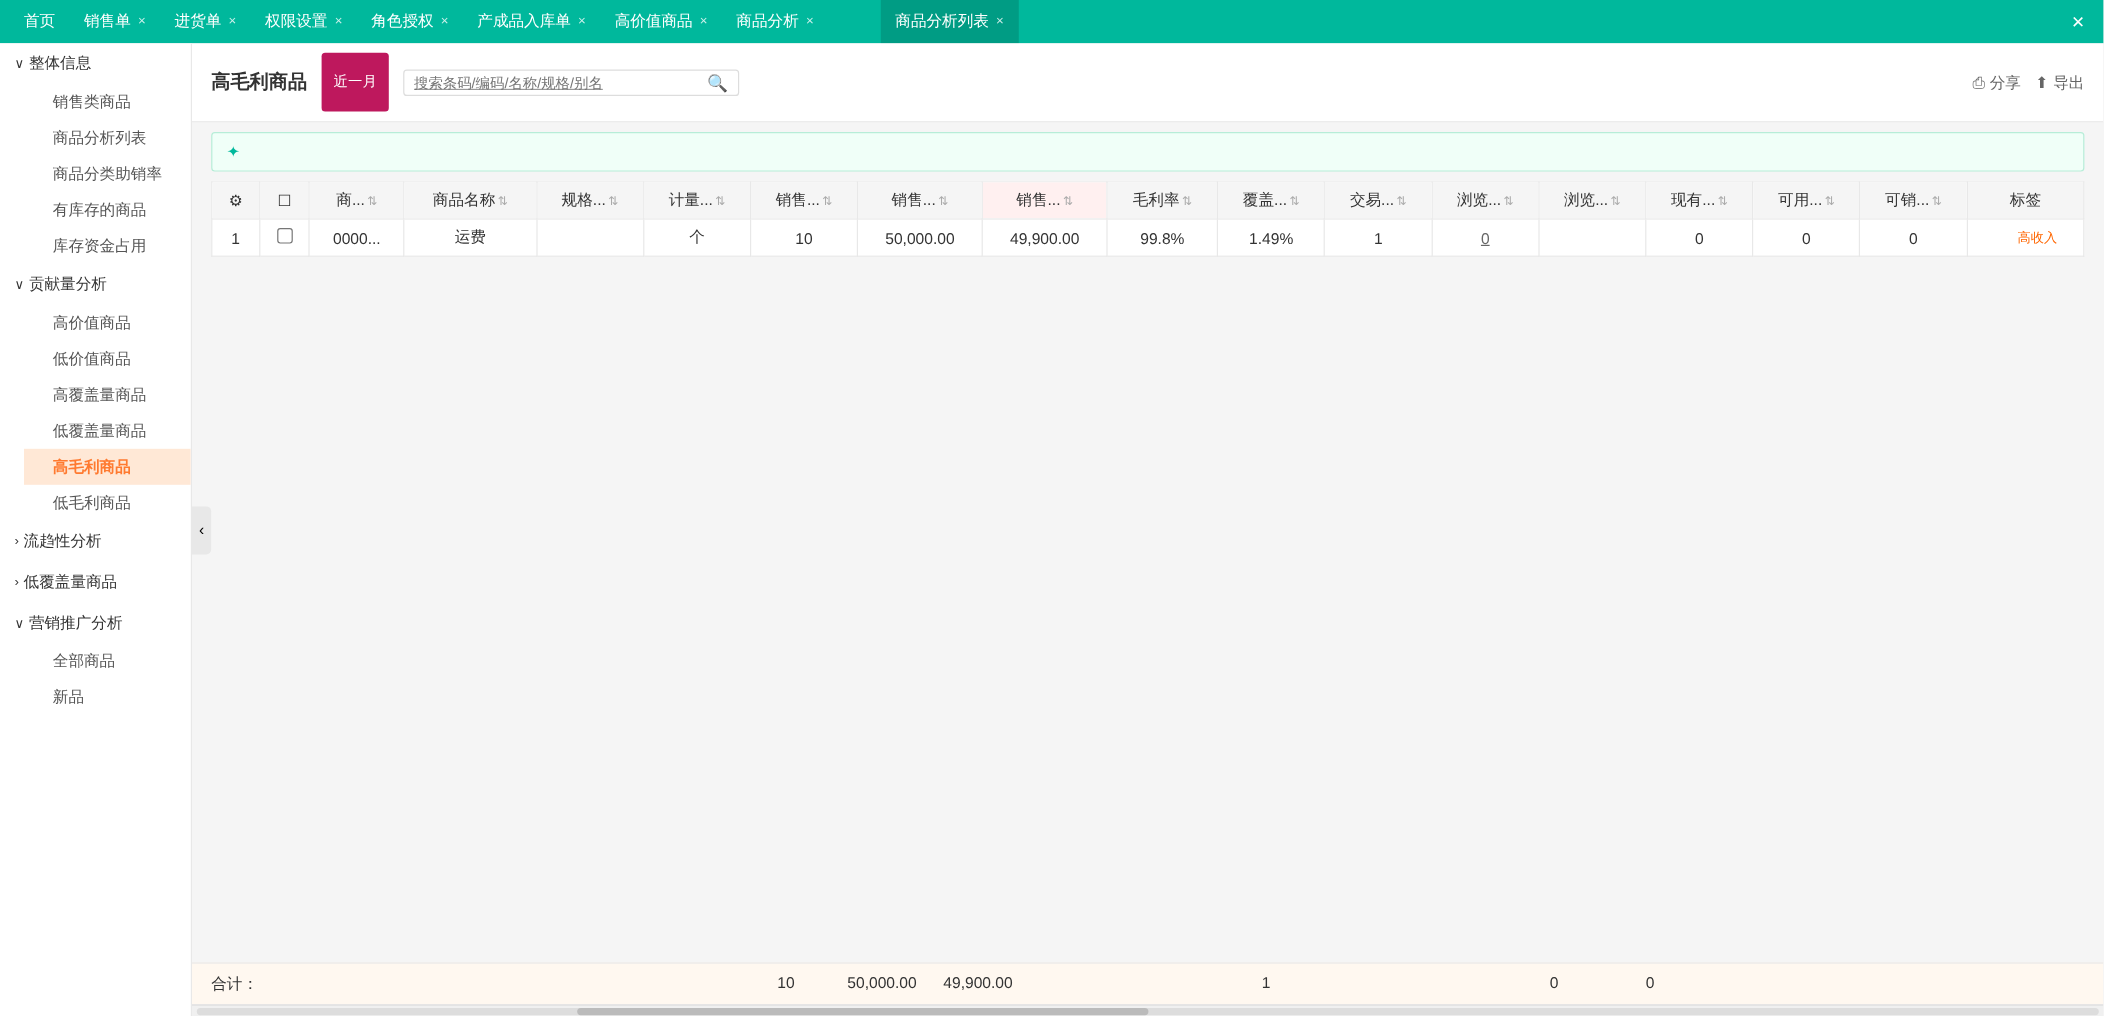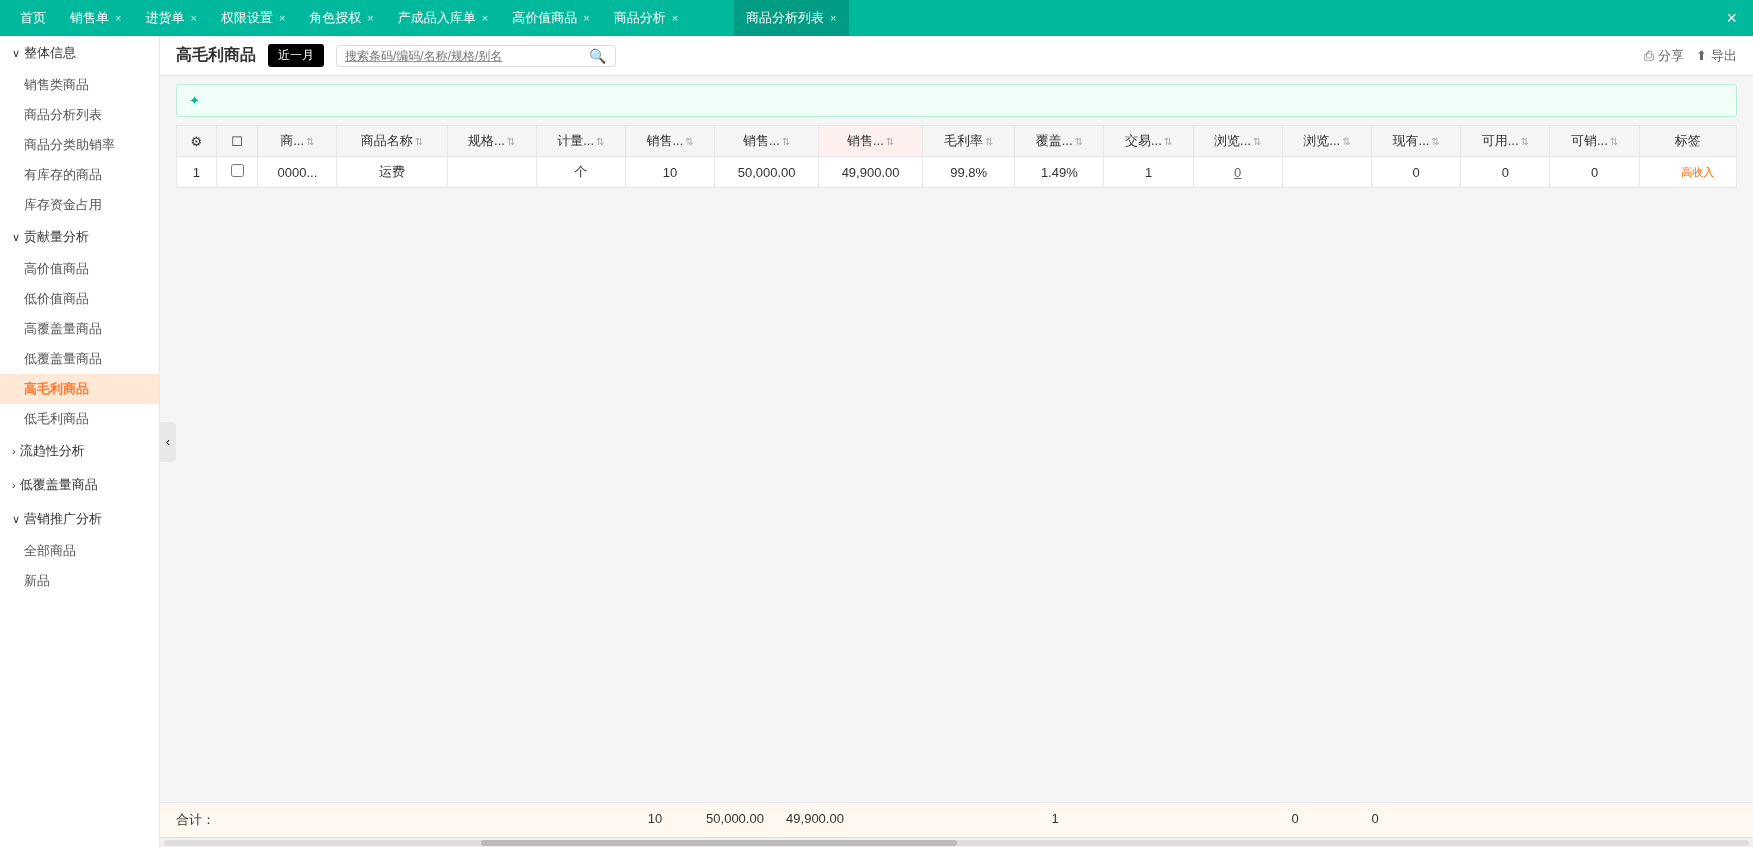--- a/index.html
+++ b/index.html
@@ -61,20 +61,21 @@
       color: #333;
       font-size: 13px;
       cursor: pointer;
     }
     .sidebar-section-header .arrow { margin-right: 4px; font-size: 11px; }
     .sidebar-item {
       padding: 6px 12px 6px 24px;
       color: #555;
       cursor: pointer;
       font-size: 13px;
+      margin-left: 20px;
     }
     .sidebar-item.active { background: #ffe8d6; color: #ff7a30; font-weight: bold; }
 
     
     .content-area {
       flex: 1;
       display: flex;
       flex-direction: column;
       overflow: hidden;
       position: relative;
@@ -106,24 +107,24 @@
       border-bottom: 1px solid #e8e8e8;
       gap: 12px;
       flex-shrink: 0;
     }
     .content-title {
       font-size: 16px;
       font-weight: bold;
       color: #333;
     }
     .period-btn {
-      background: #000000;
+      background: #be185d;
       color: #fff;
       border: none;
-      padding: 3px 10px;
+      padding: 16px 10px;
       border-radius: 3px;
       cursor: pointer;
       font-size: 12px;
     }
     .search-box {
       display: flex;
       align-items: center;
       border: 1px solid #ddd;
       border-radius: 3px;
       padding: 2px 8px;

